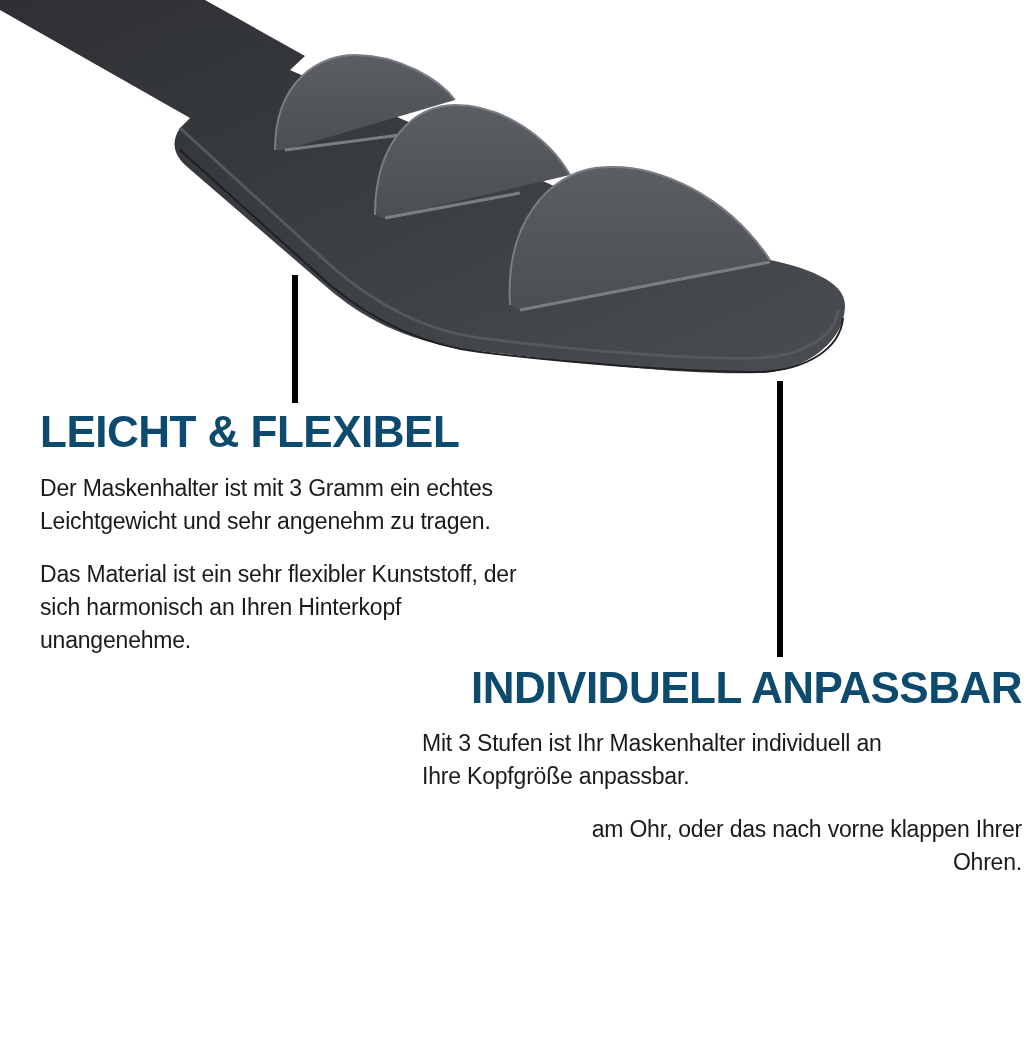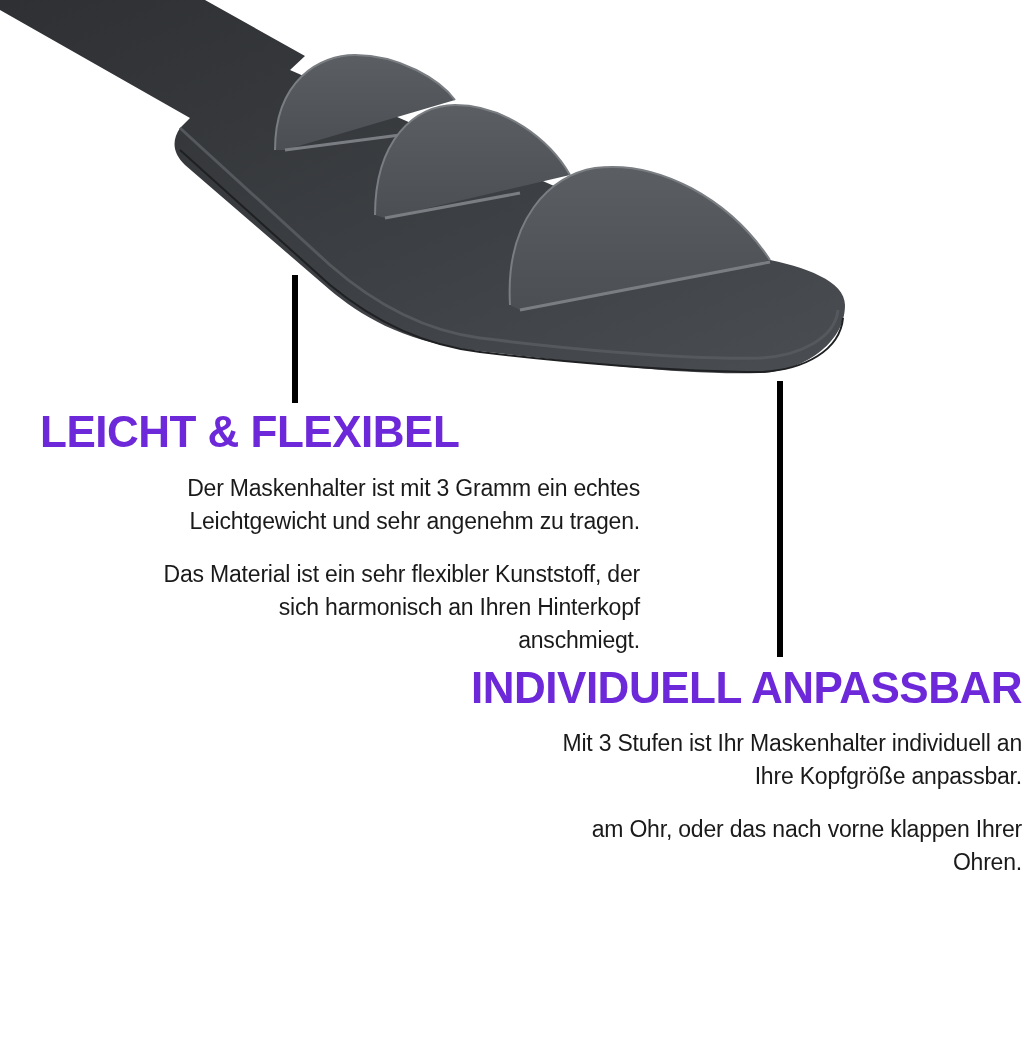--- a/index.html
+++ b/index.html
@@ -4,28 +4,28 @@
   <style>
     html, body { margin: 0; padding: 0; background: #ffffff; }
     body { width: 1036px; height: 1050px; position: relative; overflow: hidden; }
     .product { position: absolute; left: 0; top: 0; width: 1036px; height: 400px; }
     .leader { position: absolute; background: #000; width: 6px; }
     .leader.left { left: 292px; top: 275px; height: 128px; }
     .leader.right { left: 777px; top: 381px; height: 276px; }
     .heading {
       position: absolute; margin: 0;
       font-family: "Liberation Sans", sans-serif; font-weight: bold;
-      color: #6d28d9; letter-spacing: -0.5px; white-space: nowrap;
+      color: #0c4a6e; letter-spacing: -0.5px; white-space: nowrap;
     }
     .h-left { left: 40px; top: 404px; font-size: 44px; line-height: 56px; }
     .h-right { right: 14px; top: 660px; font-size: 44px; line-height: 56px; text-align: center; }
     .para {
       position: absolute; margin: 0;
       font-family: "Liberation Sans", sans-serif; font-size: 23px; line-height: 33px;
-      color: #1a1a1a; letter-spacing: -0.2px; text-align: right;
+      color: #1a1a1a; letter-spacing: -0.2px;
     }
     .p-left-1 { left: 40px; top: 472px; width: 600px; }
     .p-left-2 { left: 40px; top: 558px; width: 600px; }
     .p-right-1 { right: 14px; top: 727px; width: 600px; }
     .p-right-2 { right: 14px; top: 813px; width: 600px; text-align: right; }
     .line { display: block; white-space: nowrap; }
   </style>
 </head>
 <body>
 
@@ -70,21 +70,21 @@
 <div class="leader right"></div>
 
 <h2 class="heading h-left">LEICHT &amp; FLEXIBEL</h2>
 <p class="para p-left-1">
   <span class="line">Der Maskenhalter ist mit 3 Gramm ein echtes</span>
   <span class="line">Leichtgewicht und sehr angenehm zu tragen.</span>
 </p>
 <p class="para p-left-2">
   <span class="line">Das Material ist ein sehr flexibler Kunststoff, der</span>
   <span class="line">sich harmonisch an Ihren Hinterkopf</span>
-  <span class="line">anschmiegt.</span>
+  <span class="line">unangenehme.</span>
 </p>
 
 <h2 class="heading h-right">INDIVIDUELL ANPASSBAR</h2>
 <p class="para p-right-1">
   <span class="line">Mit 3 Stufen ist Ihr Maskenhalter individuell an</span>
   <span class="line">Ihre Kopfgröße anpassbar.</span>
 </p>
 <p class="para p-right-2">
   <span class="line">am Ohr, oder das nach vorne klappen Ihrer</span>
   <span class="line">Ohren.</span>

